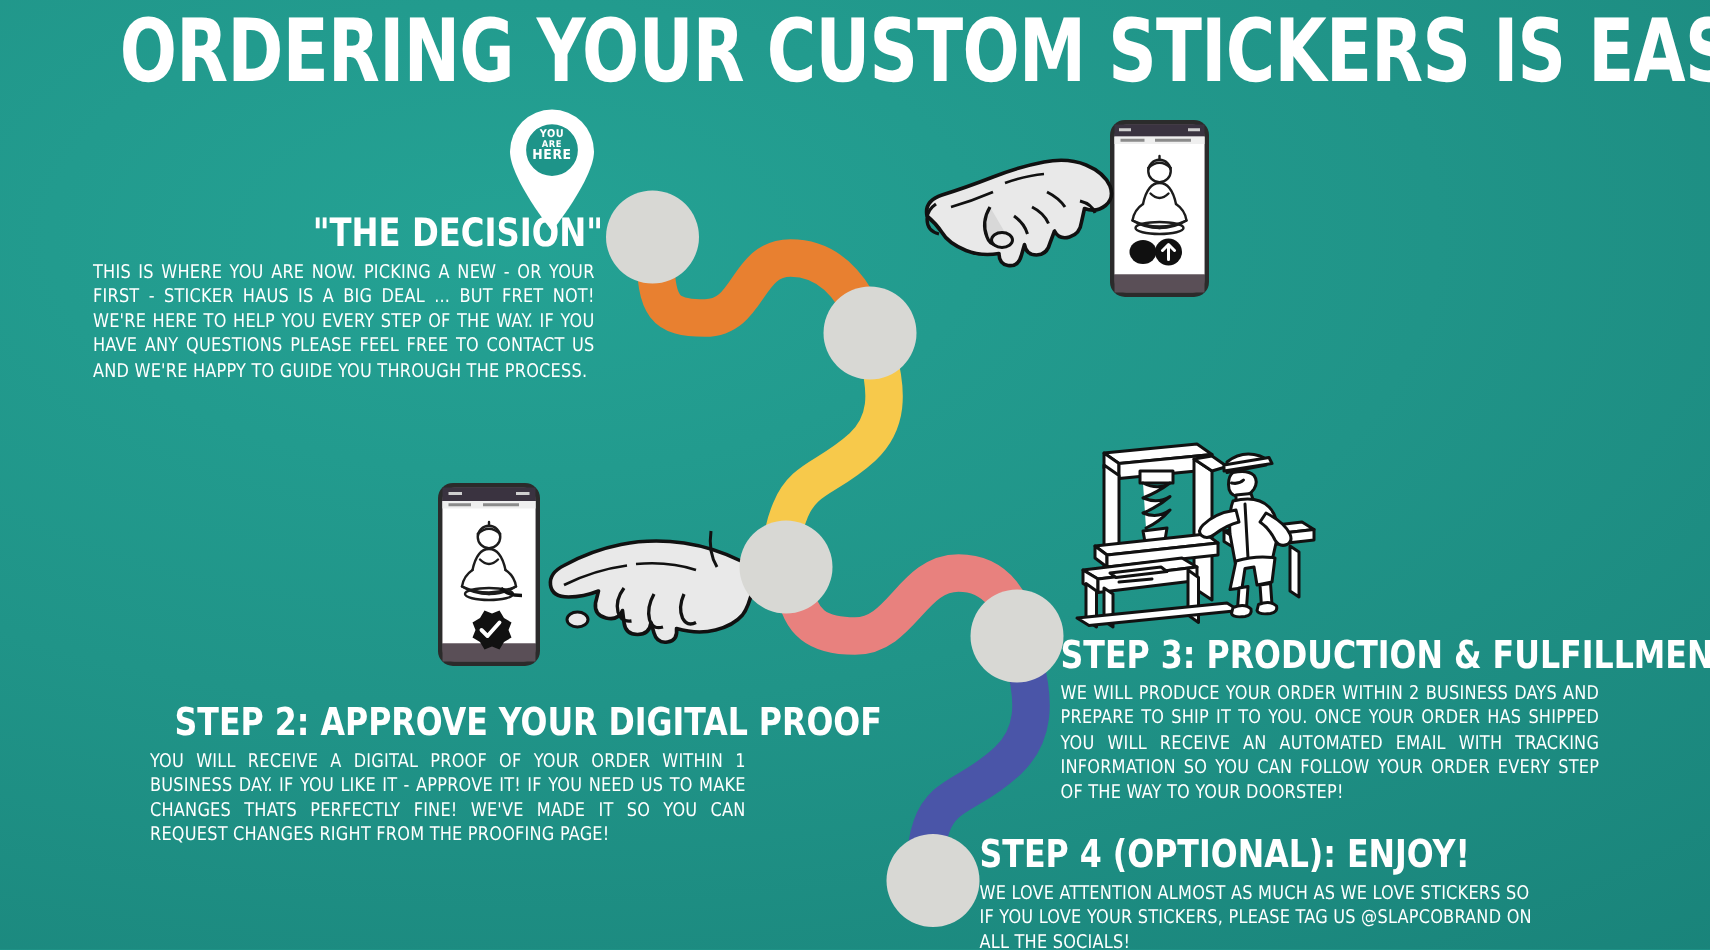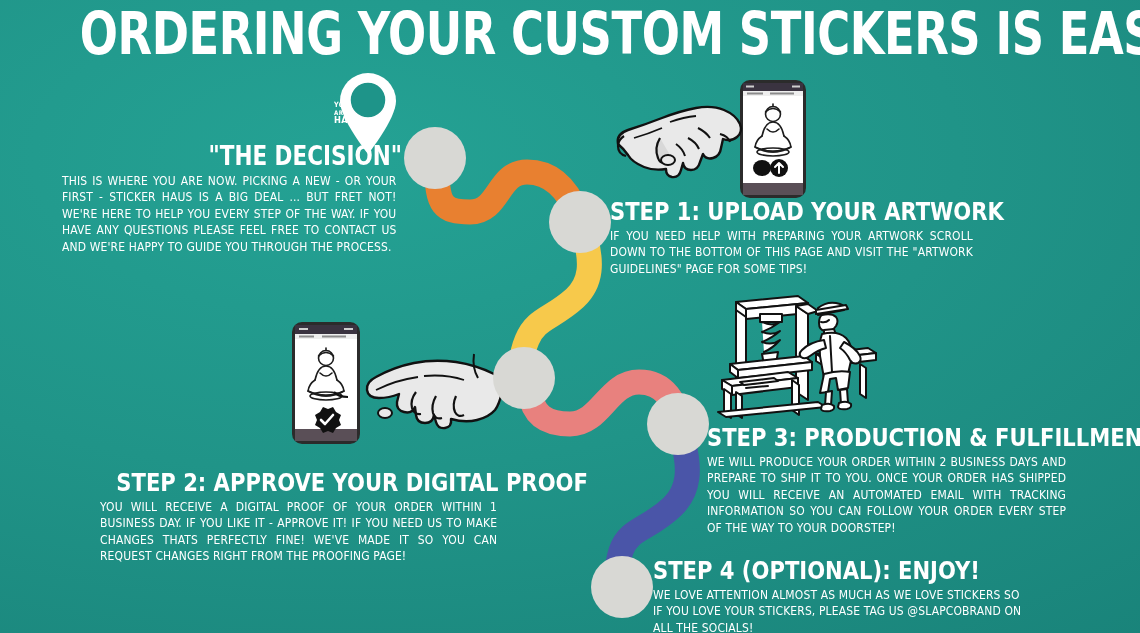--- a/index.html
+++ b/index.html
@@ -108,28 +108,28 @@
   #block-step4 h2 { font-size: 25.5px; }
   #block-step4 p  { width: 392px; text-align: left; }
 
   
   #map-pin { position: absolute; left: 334px; top: 71px; width: 68px; height: 84px; }
 
   .pin-label {
     position: absolute;
     left: 0; top: 0;
     width: 68px;
+    text-align: center;
     color: #ffffff;
     font-family: "Liberation Sans Narrow", "DejaVu Sans Condensed", "Liberation Sans", sans-serif;
     font-weight: bold;
     font-size: 7.2px;
     line-height: 8.4px;
     letter-spacing: 0.4px;
     pointer-events: none;
-    margin-top: 16px;
   }
   #pin-line-you  { top: 14px; }
   #pin-line-are  { top: 22px; font-size: 6.2px; }
   #pin-line-here { top: 29px; font-size: 9.2px; }
 
   
   .illus { position: absolute; }
   #illus-upload  { left: 612px; top: 78px;  width: 212px; height: 122px; }
   #illus-proof   { left: 286px; top: 318px; width: 222px; height: 132px; }
   #illus-press   { left: 700px; top: 292px; width: 182px; height: 128px; }
@@ -326,32 +326,28 @@
   </svg>
 
   <div id="map-pin">
     <svg viewBox="0 0 68 84" width="68" height="84" xmlns="http://www.w3.org/2000/svg">
       <path d="M34 83 C 34 83 62 48 62 30 A 28 28 0 1 0 6 30 C 6 48 34 83 34 83 Z" fill="#ffffff"></path>
       <circle cx="34" cy="29" r="18" fill="#1E9489"></circle>
       <circle cx="34" cy="29" r="18" fill="none" stroke="#ffffff" stroke-width="1.5"></circle>
     </svg>
     <div class="pin-label" id="pin-line-you">YOU</div>
     <div class="pin-label" id="pin-line-are">ARE</div>
-    <div class="pin-label" id="pin-line-here">HAUS</div>
+    <div class="pin-label" id="pin-line-here">HERE</div>
   </div>
 
   <div class="block right-align" id="block-decision">
     <h2>"THE DECISION"</h2>
     <p>THIS IS WHERE YOU ARE NOW. PICKING A NEW - OR YOUR FIRST - STICKER HAUS IS A BIG DEAL ... BUT FRET NOT!  WE'RE HERE TO HELP YOU EVERY STEP OF THE WAY. IF YOU HAVE ANY QUESTIONS PLEASE FEEL FREE TO CONTACT US AND WE'RE HAPPY TO GUIDE YOU THROUGH THE PROCESS.</p>
   </div>
 
-  <div class="block left-align" id="block-step1">
-    <h2>STEP 1: UPLOAD YOUR ARTWORK</h2>
-    <p>IF YOU NEED HELP WITH PREPARING YOUR ARTWORK SCROLL DOWN TO THE BOTTOM OF THIS PAGE AND VISIT THE "ARTWORK GUIDELINES" PAGE FOR SOME TIPS!</p>
-  </div>
 
   <div class="block" id="block-step2">
     <h2>STEP 2: APPROVE YOUR DIGITAL PROOF</h2>
     <p>YOU WILL RECEIVE A DIGITAL PROOF OF YOUR ORDER WITHIN 1 BUSINESS DAY. IF YOU LIKE IT - APPROVE IT! IF YOU NEED US TO MAKE CHANGES THATS PERFECTLY FINE! WE'VE MADE IT SO YOU CAN REQUEST CHANGES RIGHT FROM THE PROOFING PAGE!</p>
   </div>
 
   <div class="block left-align" id="block-step3">
     <h2>STEP 3: PRODUCTION &amp; FULFILLMENT</h2>
     <p>WE WILL PRODUCE YOUR ORDER WITHIN 2 BUSINESS DAYS AND PREPARE TO SHIP IT TO YOU. ONCE YOUR ORDER HAS SHIPPED YOU WILL RECEIVE AN AUTOMATED EMAIL WITH TRACKING INFORMATION SO YOU CAN FOLLOW YOUR ORDER EVERY STEP OF THE WAY TO YOUR DOORSTEP!</p>
   </div>

